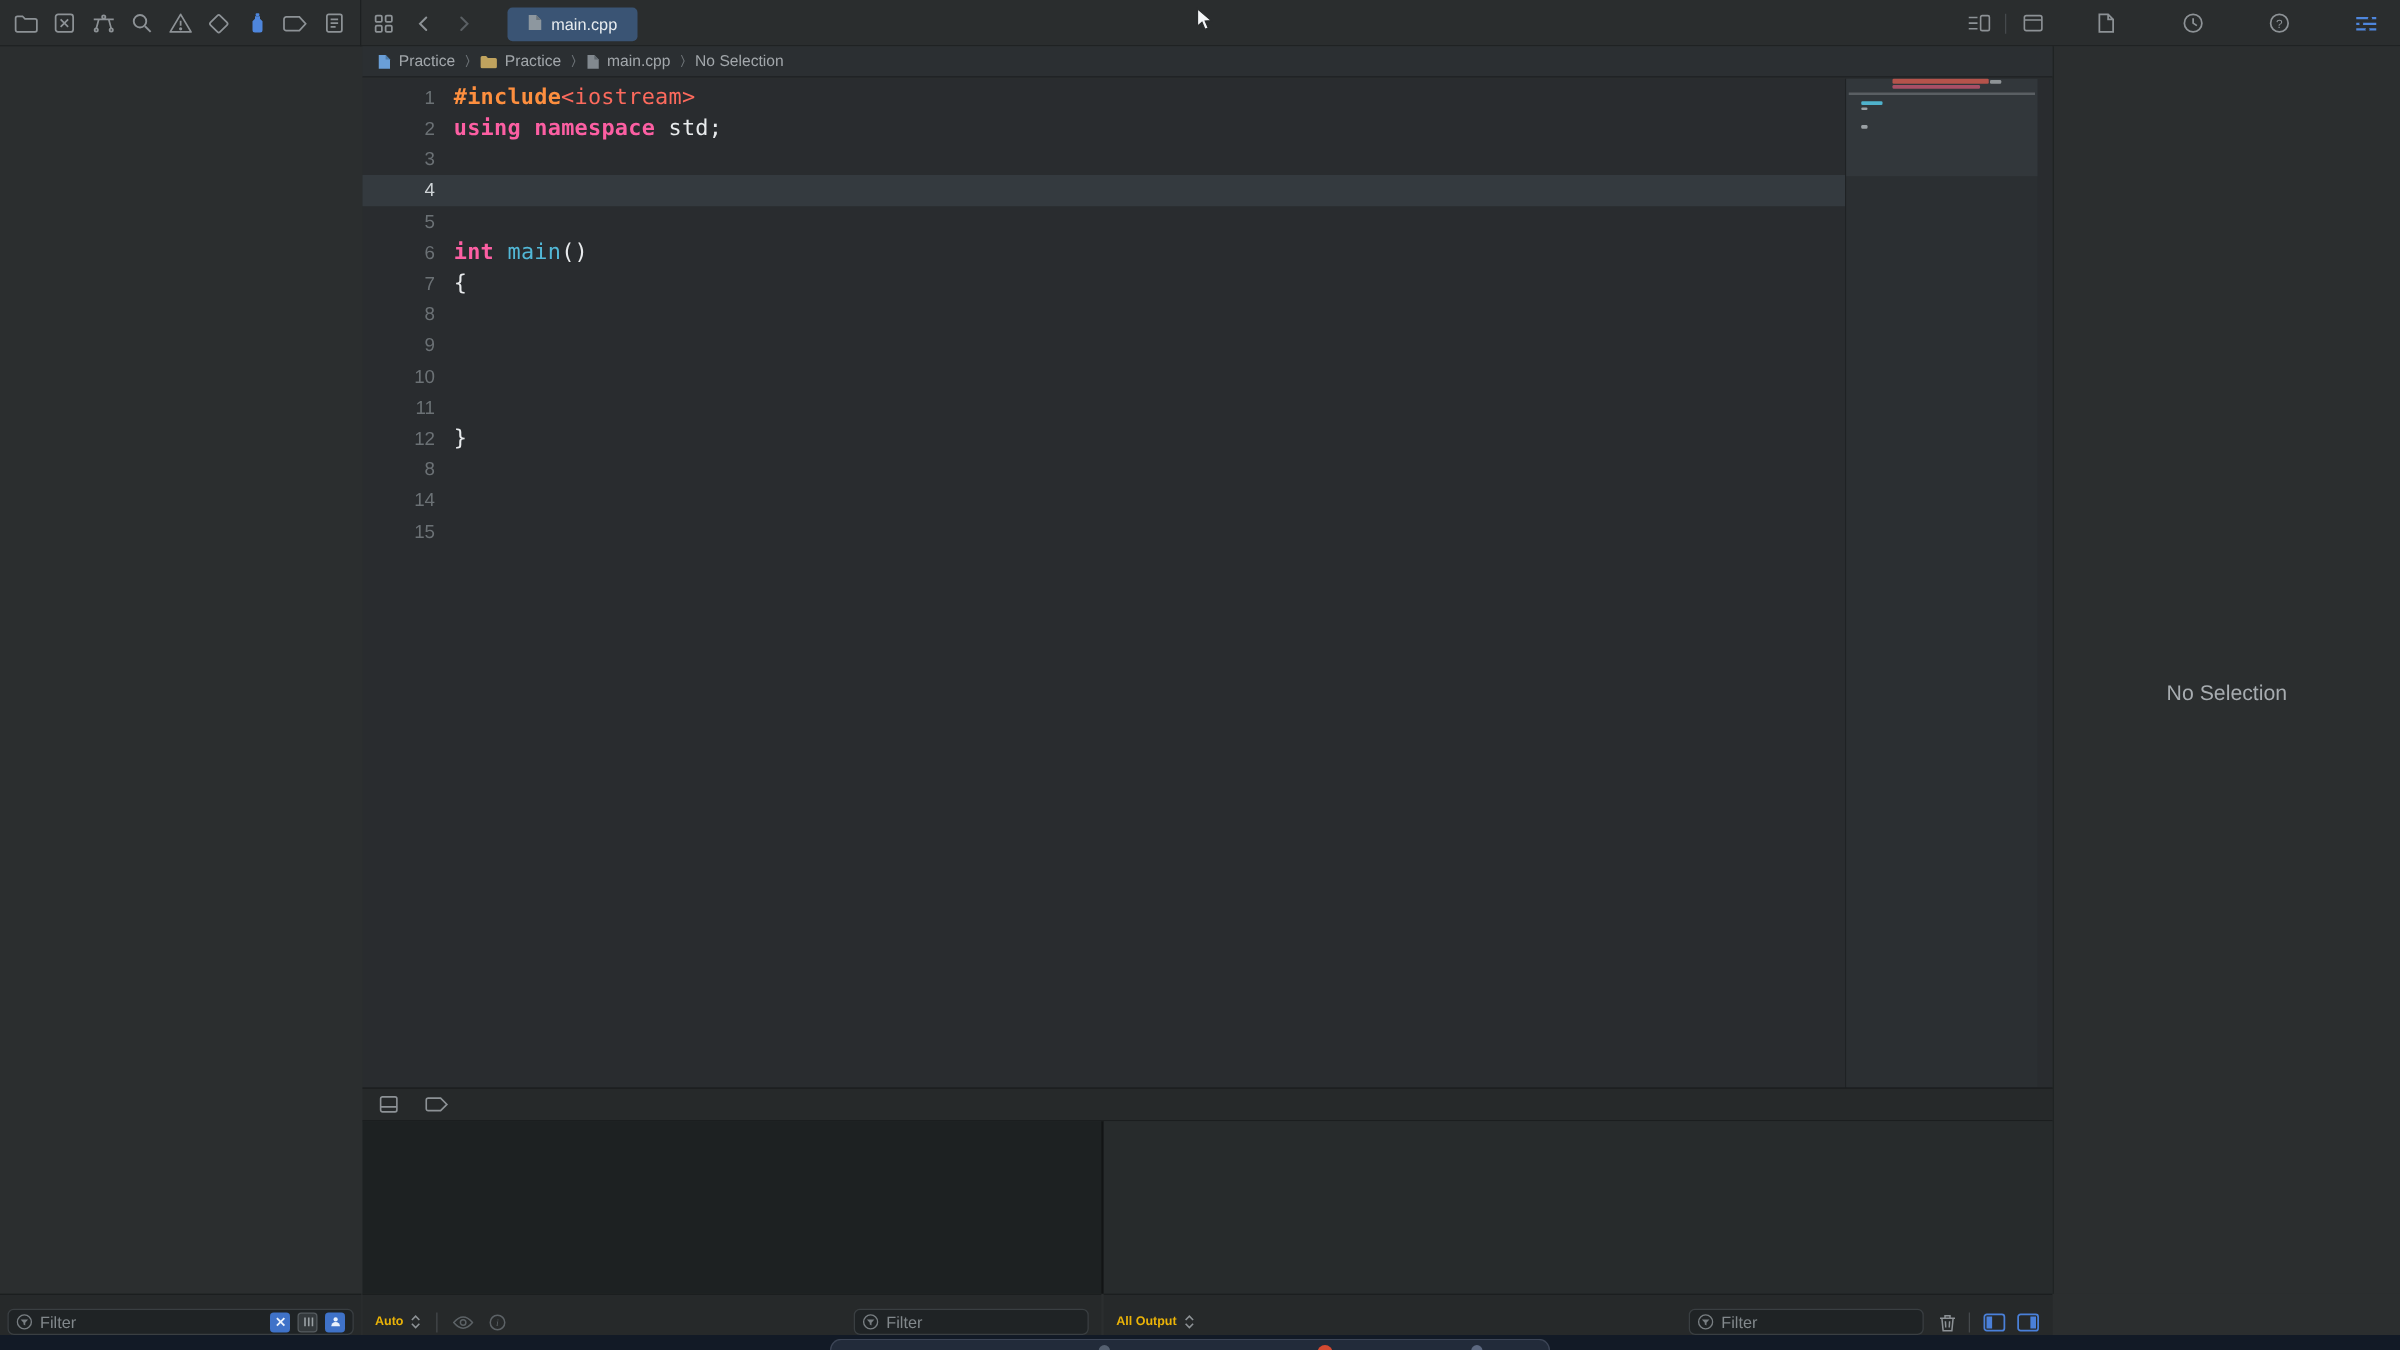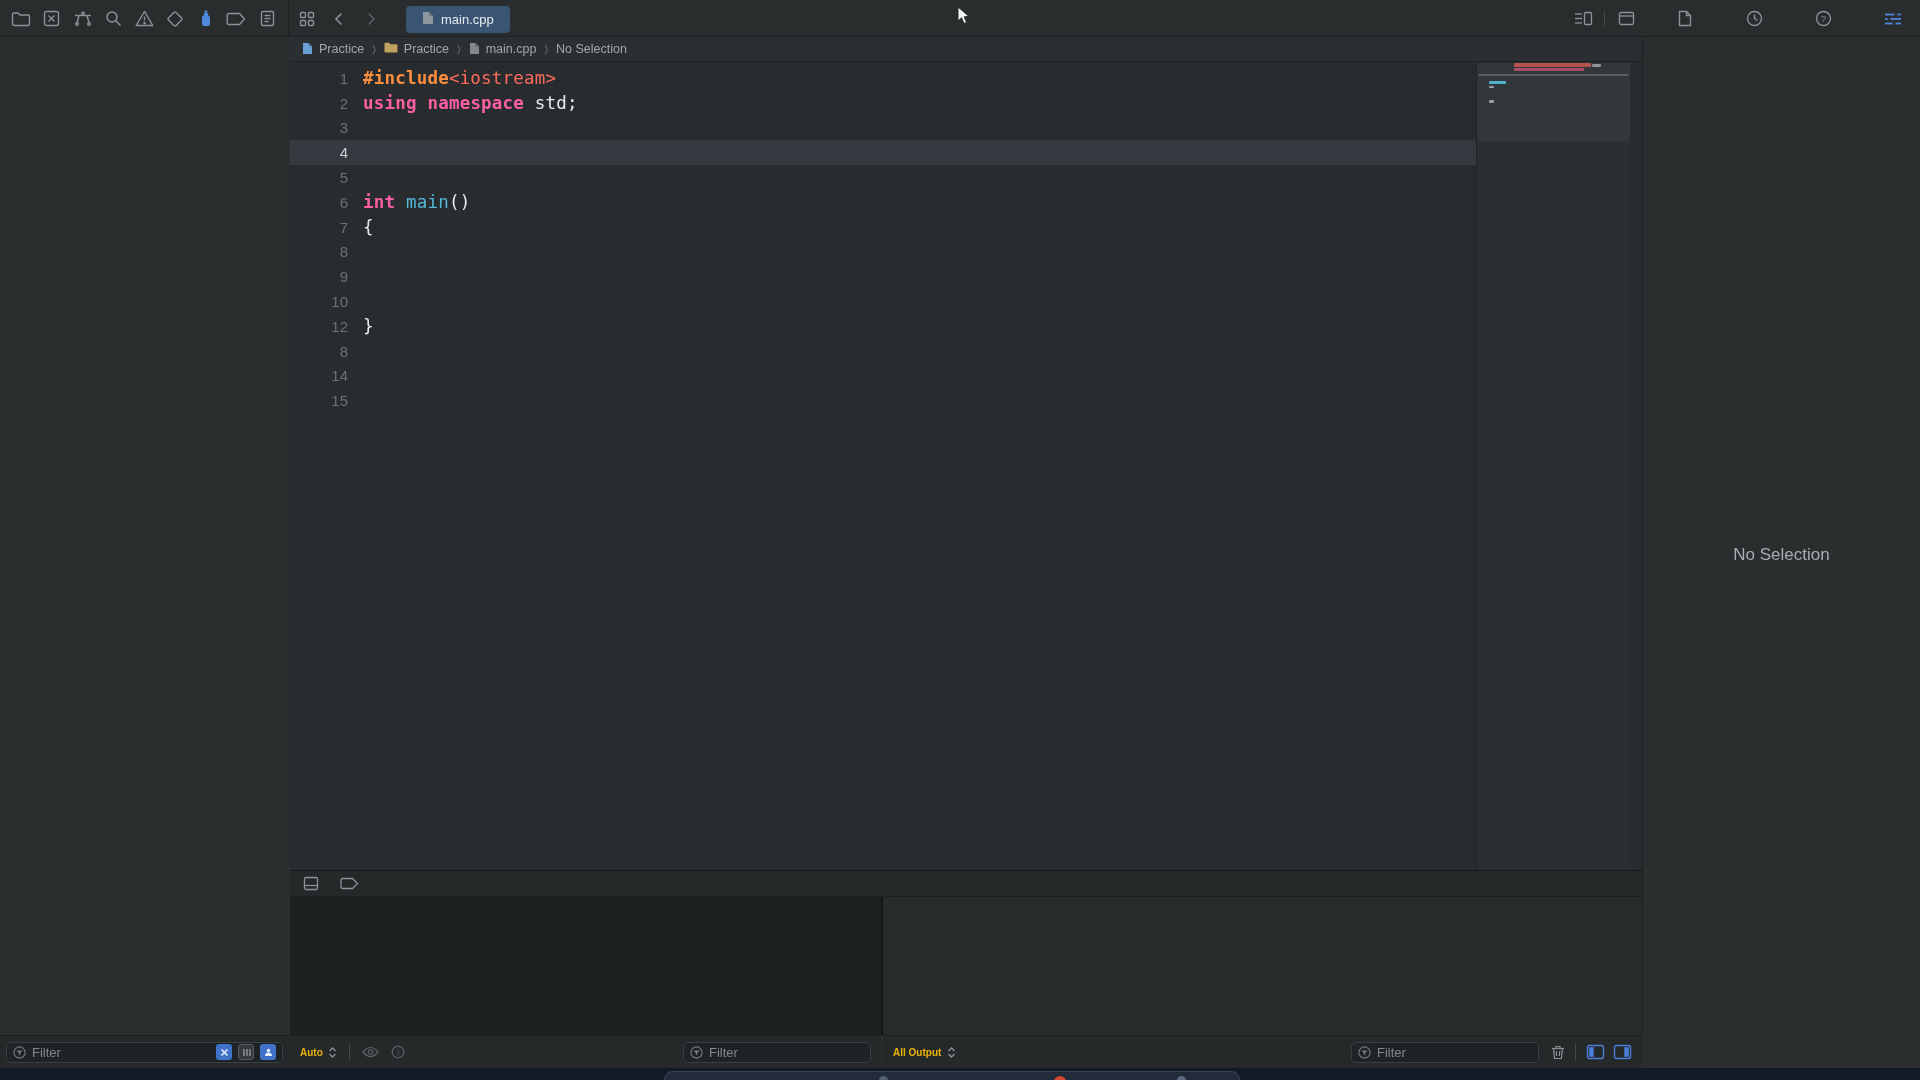--- a/index.html
+++ b/index.html
@@ -28,21 +28,21 @@
 
   
   #left-sidebar { left:0; top:37px; width:289px; height:998px; background:#2b2e2f; border-right:1px solid #1d2021; }
   #right-sidebar { left:1642px; top:37px; width:278px; height:1031px; background:#2b2e2f; border-left:1px solid #1d2021; }
   .empty-msg { position:absolute; width:100%; text-align:center; color:#a7acb0; font-size:17px; }
 
   
   #breadcrumb { left:290px; top:37px; width:1352px; height:25px; background:#2b2f32;
                 border-bottom:1px solid #1e2122; display:flex; align-items:center; padding-left:12px;
                 font-size:12.5px; color:#a2a7ab; }
-  .crumb { display:flex; gap:6px; }
+  .crumb { display:flex; align-items:center; gap:6px; }
   .crumb-sep { margin:0 8px; color:#6e7478; font-size:11px; }
 
   
   #editor { left:290px; top:63px; width:1352px; height:807px; background:#292c2f; }
   #code-rows { position:absolute; left:0; top:3px; width:1186px; }
   .row { position:relative; height:24.8px; display:flex; align-items:center;
          font-family:"DejaVu Sans Mono","Liberation Mono",monospace; font-size:17.5px; }
   .row.current { background:#343a3f; }
   .gutter { width:58px; flex:0 0 58px; text-align:right; color:#6b7175; font-size:15px;
             font-family:"Liberation Sans",sans-serif; }
@@ -64,21 +64,21 @@
   
   #debug-divider { left:290px; top:870px; width:1352px; height:1px; background:#17191a; }
   #debug-toolbar { left:290px; top:871px; width:1352px; height:26px; background:#26292a;
                    display:flex; align-items:center; gap:16px; padding-left:10px; color:#7e8488;
                    border-bottom:1px solid #1b1e1f; }
   #variables-panel { left:290px; top:897px; width:591px; height:138px; background:#1d2122; }
   #panel-divider { left:881px; top:897px; width:2px; height:138px; background:#121415; }
   #console-panel { left:883px; top:897px; width:759px; height:138px; background:#272b2c; }
 
   
-  .bottom-bar { top:1035px; height:33px; background:#26292a; border-top:1px solid #1b1e1f;
+  .bottom-bar { top:1035px; height:44px; background:#26292a; border-top:1px solid #1b1e1f;
                 display:flex; align-items:center; }
   #nav-filter-bar { left:0; width:289px; padding:0 6px; }
   #vars-bar { left:290px; width:591px; padding:0 10px; }
   #console-bar { left:883px; width:759px; padding:0 10px; }
   #right-bottom { left:1642px; top:1035px; width:278px; height:33px; background:#2b2e2f; }
 
   .filter-field { height:21px; background:#1f2325; border:1px solid #3a3f42; border-radius:5px;
                   display:flex; align-items:center; gap:6px; padding:0 6px; color:#82888c; font-size:13px; }
   .filter-icon { color:#787e82; display:flex; }
   .grow { flex:1; }
@@ -345,20 +345,24 @@
         </div>
         <div class="row">
           <div class="gutter">9</div>
           <div class="code"></div>
         </div>
         <div class="row">
           <div class="gutter">10</div>
           <div class="code"></div>
         </div>
         <div class="row">
+          <div class="gutter">11</div>
+          <div class="code"></div>
+        </div>
+        <div class="row">
           <div class="gutter">12</div>
           <div class="code"><span class="tok-plain">}</span></div>
         </div>
         <div class="row">
           <div class="gutter">8</div>
           <div class="code"></div>
         </div>
         <div class="row">
           <div class="gutter">14</div>
           <div class="code"></div>

